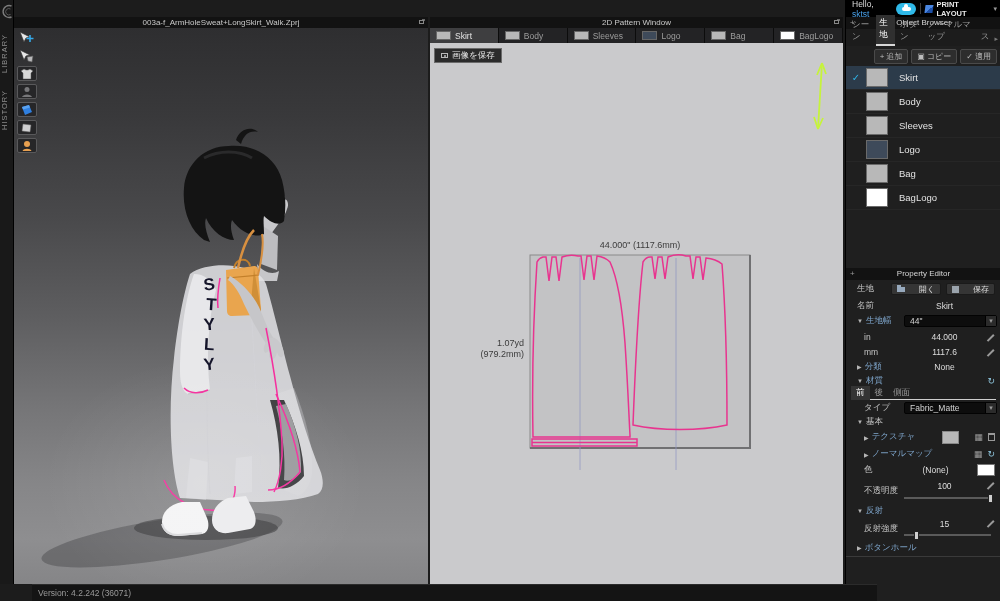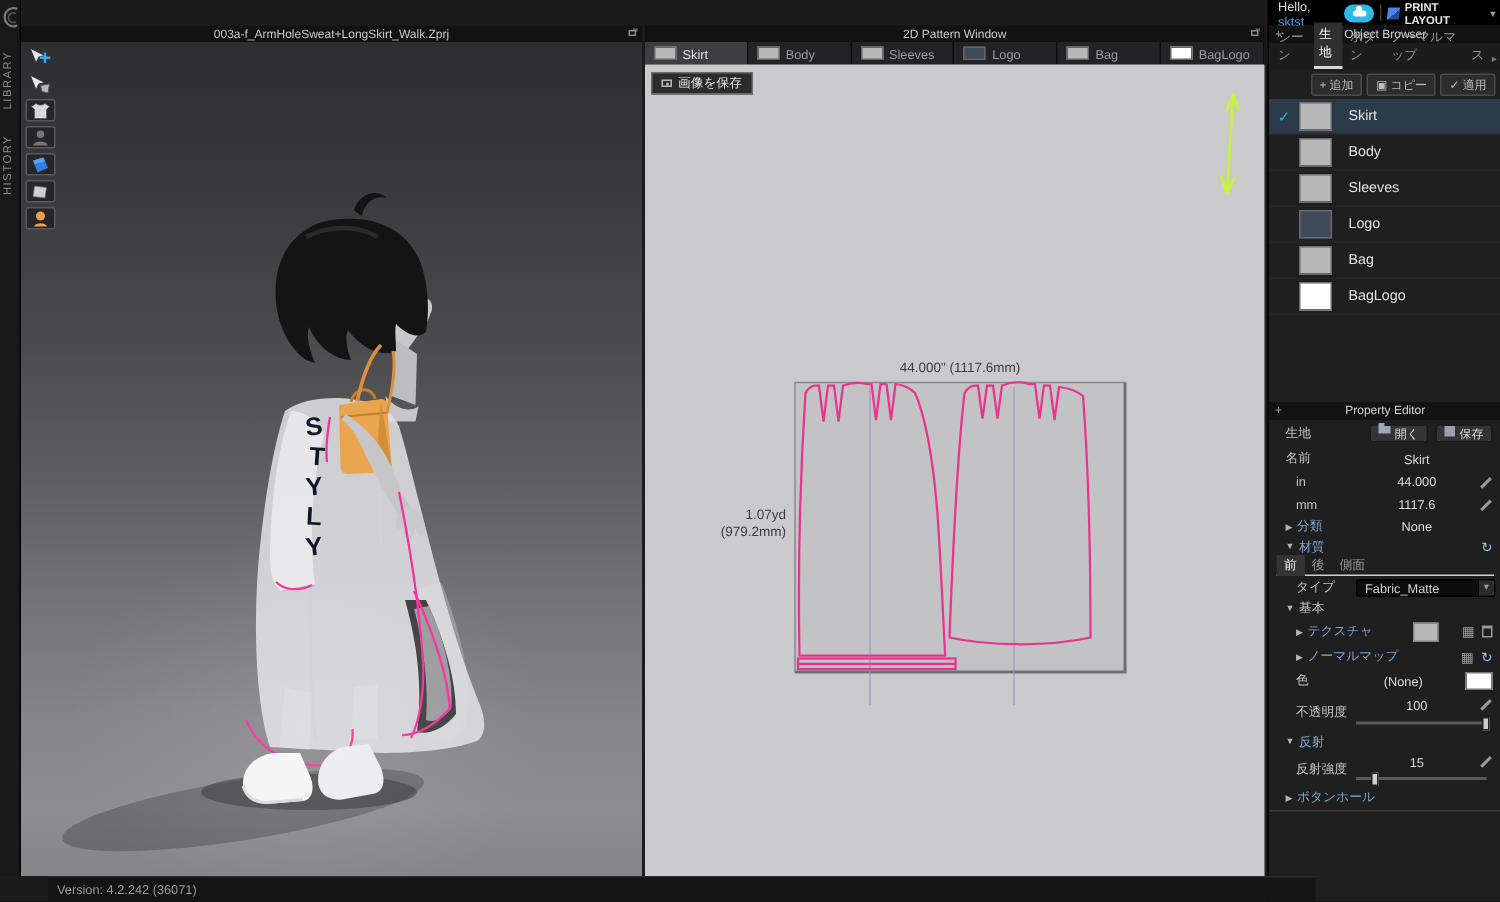--- a/index.html
+++ b/index.html
@@ -86,21 +86,21 @@
   .blue { color:#7fa6cc; }
   .tw { font-size:6px; color:#b5b5b5; }
   .ind1 { padding-left:6px; } .ind2 { padding-left:13px; }
   .valzone { position:absolute; left:58px; right:16px; text-align:center; color:#dedede; }
   .pencil { position:absolute; right:6px; top:50%; width:9px; height:1.5px; background:#9a9a9a; transform:rotate(-45deg); }
   .dd { position:absolute; left:58px; right:4px; height:12px; background:#0d0d0d; border:1px solid #030303;
         border-radius:2px; display:flex; align-items:center; padding-left:5px; font-size:8.5px; color:#d2d2d2; }
   .dd .caret { position:absolute; right:0; top:0; width:11px; height:10px; background:#2b2b2b; color:#999;
                font-size:7px; text-align:center; line-height:10px; border-left:1px solid #000; }
   .mini-btn { height:12px; background:#353535; border:1px solid #1a1a1a; border-radius:2px; color:#dcdcdc;
-              font-size:8px; display:flex; gap:3px; padding:0 5px; }
+              font-size:8px; display:flex; align-items:center; gap:14px; padding:0 5px; }
   .folder { width:8px; height:5px; background:#97a9bd; position:relative; }
   .folder::before { content:""; position:absolute; left:0; top:-2px; width:4px; height:2px; background:#97a9bd; }
   .floppy { width:7px; height:7px; background:#9aa3ac; }
   .slider { position:absolute; left:58px; right:10px; height:2px; background:#5a5a5a; top:auto; }
   .handle { position:absolute; top:-3.5px; width:5px; height:9px; background:#cfcfcf; border:1px solid #222; }
   .mat-tab { padding:1px 5px; color:#9b9b9b; }
   .mat-tab.sel { color:#fff; background:#343434; }
   .texsw { position:absolute; left:58px; width:17px; height:13px; border:1px solid #888; background:#b8b8b8; }
   .icon-grid { color:#9a9a9a; font-size:9px; }
   .icon-refresh { color:#8fc6de; font-size:9px; }
@@ -391,20 +391,30 @@
           <span class="mini-btn">
               <span class="floppy"></span>
               <span>保存</span>
             </span>
         </span>
       </div>
       <div class="prow" style="height:15px">
         <span class="lbl ind1">名前</span>
         <span class="valzone">Skirt</span>
       </div>
+      <div class="prow" style="height:16px">
+        <span class="lbl ind1 blue">
+            <span class="tw">▼</span>
+            <span>生地幅</span>
+          </span>
+        <span class="dd">
+            <span>44"</span>
+            <span class="caret">▾</span>
+          </span>
+      </div>
       <div class="prow" style="height:15px">
         <span class="lbl ind2">in</span>
         <span class="valzone">44.000</span>
         <span class="pencil"></span>
       </div>
       <div class="prow" style="height:15px">
         <span class="lbl ind2">mm</span>
         <span class="valzone">1117.6</span>
         <span class="pencil"></span>
       </div>

